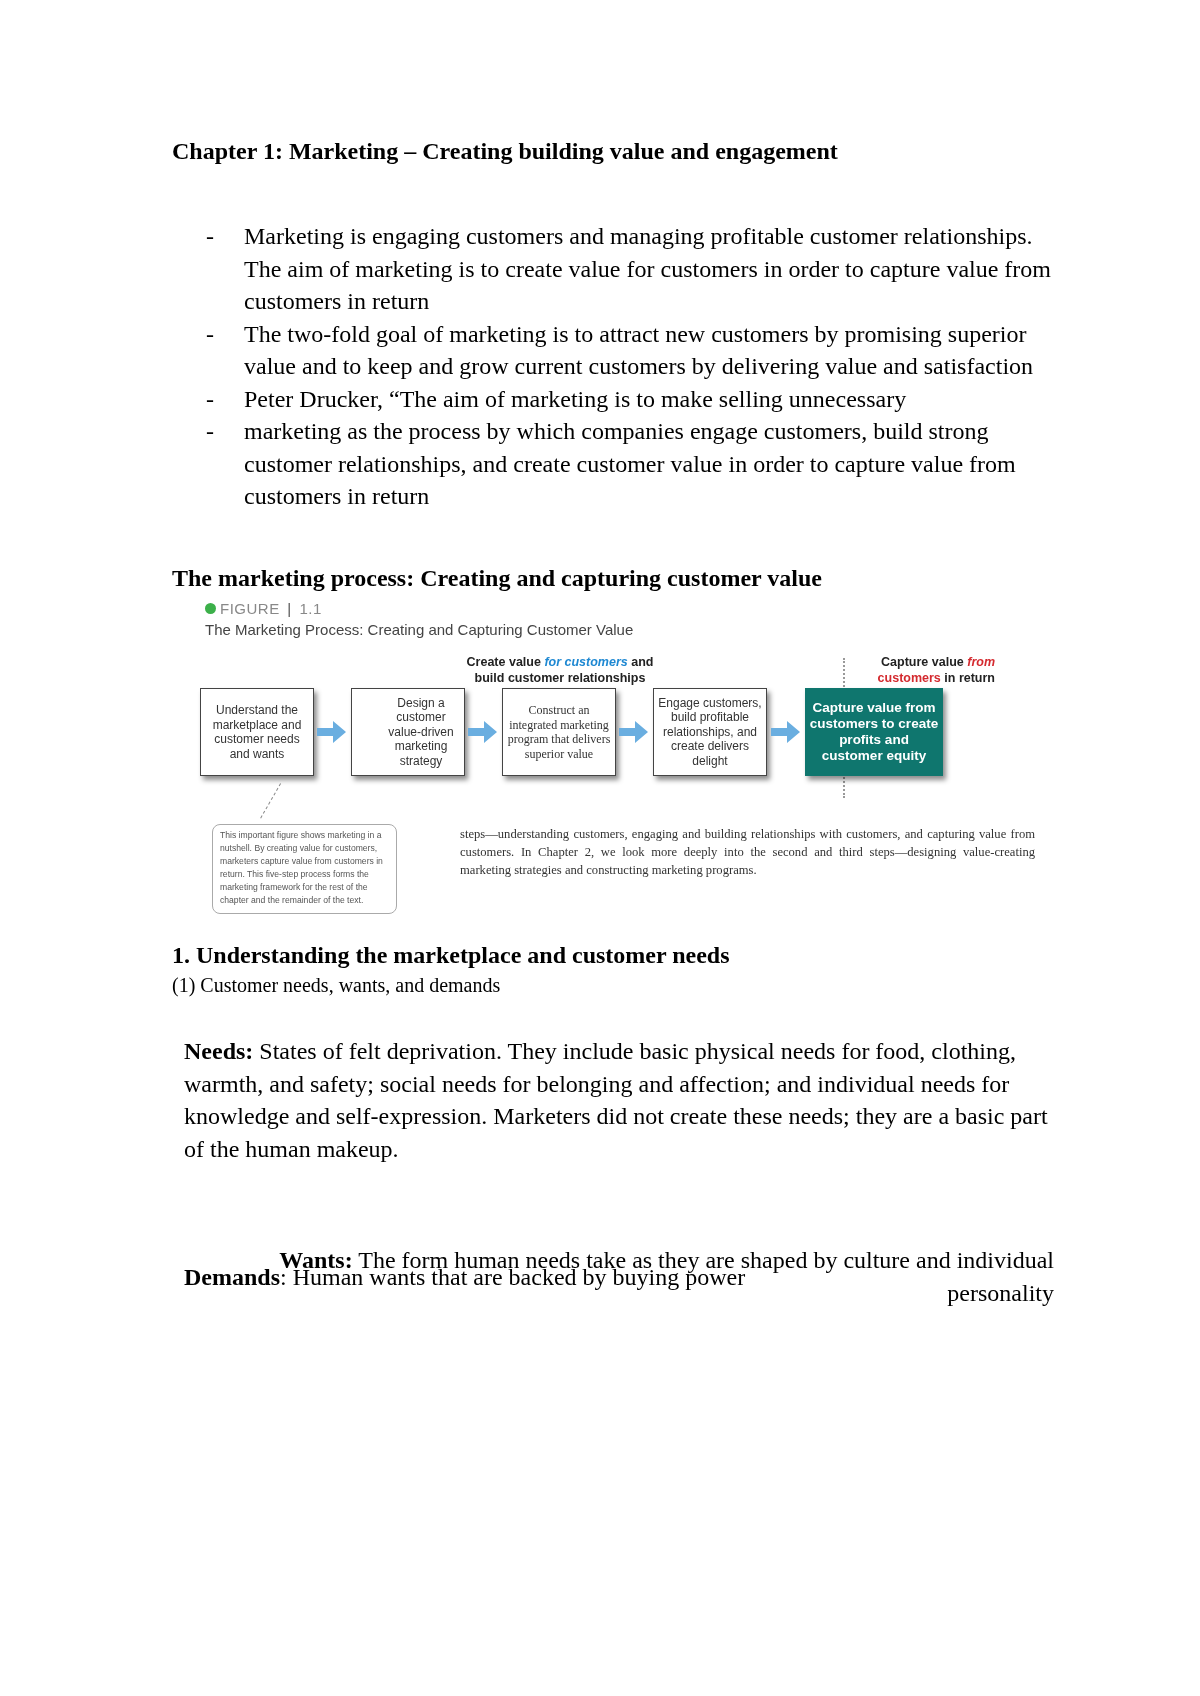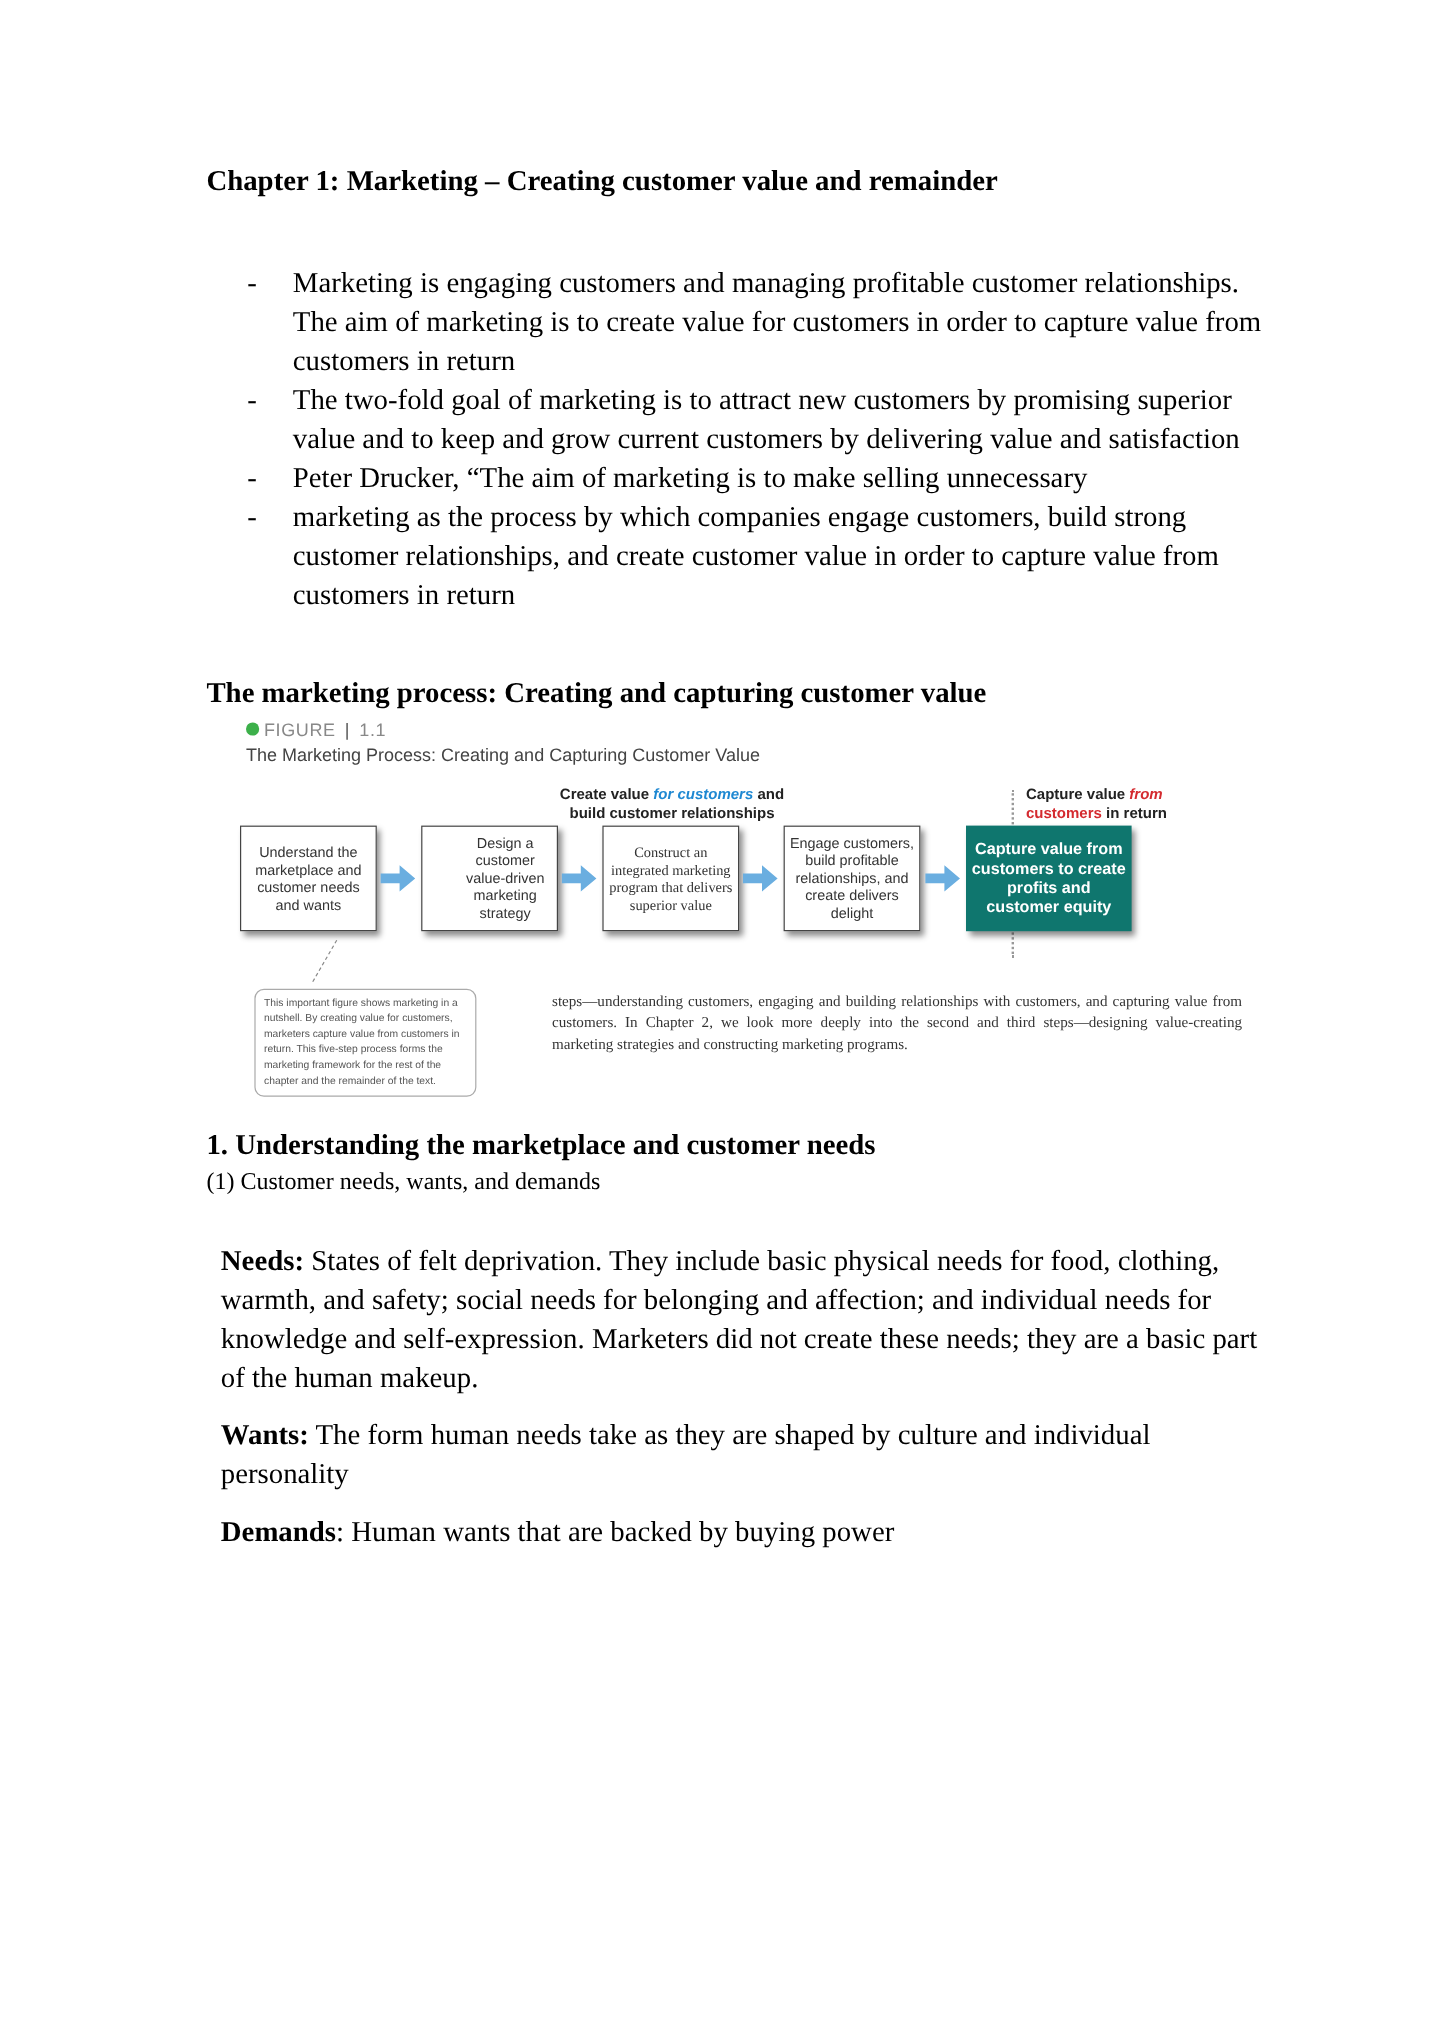--- a/index.html
+++ b/index.html
@@ -17,21 +17,21 @@
 
     
     .figure { position: absolute; left: 195px; top: 600px; width: 840px; height: 315px;
               font-family: "Liberation Sans", "DejaVu Sans", sans-serif; }
     .fig-label { position: absolute; left: 10px; top: 0; font-size: 15px; color: #888; letter-spacing: 0.5px; white-space: nowrap; }
     .fig-dot { display: inline-block; width: 11px; height: 11px; border-radius: 50%; background: #3cb04a; margin-right: 4px; vertical-align: 0px; }
     .fig-sep { color: #555; margin: 0 3px; }
     .fig-title { position: absolute; left: 10px; top: 21px; font-size: 15px; color: #444; white-space: nowrap; }
 
     .hdr-left { position: absolute; left: 205px; top: 54px; width: 320px; text-align: center; font-size: 12.5px; font-weight: bold; color: #222; line-height: 16px; }
-    .hdr-right { position: absolute; left: 660px; top: 54px; width: 140px; text-align: left; font-size: 12.5px; font-weight: bold; color: #222; line-height: 16px; }
+    .hdr-right { position: absolute; left: 660px; top: 54px; width: 140px; text-align: right; font-size: 12.5px; font-weight: bold; color: #222; line-height: 16px; }
     .blue { color: #1e88d2; font-style: italic; }
     .red { color: #d42a2f; font-style: italic; }
     .red2 { color: #d42a2f; }
 
     .divider { position: absolute; left: 648px; top: 58px; height: 140px; border-left: 2px dotted #999; }
 
     .box { position: absolute; top: 88px; width: 114px; height: 88px; background: #fff;
            border: 1px solid #444; box-shadow: 3px 4px 5px rgba(0,0,0,0.45);
            display: flex; align-items: center; justify-content: center; text-align: center;
            font-size: 12px; line-height: 14.5px; color: #333; padding: 2px 4px; box-sizing: border-box; }
@@ -45,29 +45,29 @@
 
     .excerpt { position: absolute; left: 265px; top: 225px; width: 575px; font-family: "Liberation Serif", "DejaVu Serif", serif;
                font-size: 12.6px; line-height: 18px; color: #333; text-align: justify; }
 
     .h3 { position: absolute; left: 172px; top: 942px; font-size: 24px; font-weight: bold; white-space: nowrap; }
     .sub { position: absolute; left: 172px; top: 974px; font-size: 20px; white-space: nowrap; }
 
     .para { position: absolute; left: 172px; width: 870px; font-size: 24px; line-height: 32.5px; margin: 12px; }
     .para b { font-weight: bold; }
     .p-needs { top: 1023px; }
-    .p-wants { top: 1168px; }
+    .p-wants { top: 1232px; text-align: right; }
     .p-demands { top: 1249px; }
   </style>
 </head>
 <body>
 
 <div class="page">
 
-  <div class="h1">Chapter 1: Marketing – Creating customer value and remainder</div>
+  <div class="h1">Chapter 1: Marketing – Creating building value and engagement</div>
 
   <ul class="bullets">
     <li><span class="dash">-</span><span>Marketing is engaging customers and managing profitable customer relationships. The aim of marketing is to create value for customers in order to capture value from customers in return</span></li>
     <li><span class="dash">-</span><span>The two-fold goal of marketing is to attract new customers by promising superior value and to keep and grow current customers by delivering value and satisfaction</span></li>
     <li><span class="dash">-</span><span>Peter Drucker, “The aim of marketing is to make selling unnecessary</span></li>
     <li><span class="dash">-</span><span>marketing as the process by which companies engage customers, build strong customer relationships, and create customer value in order to capture value from customers in return</span></li>
   </ul>
 
   <div class="h2">The marketing process: Creating and capturing customer value</div>
 

